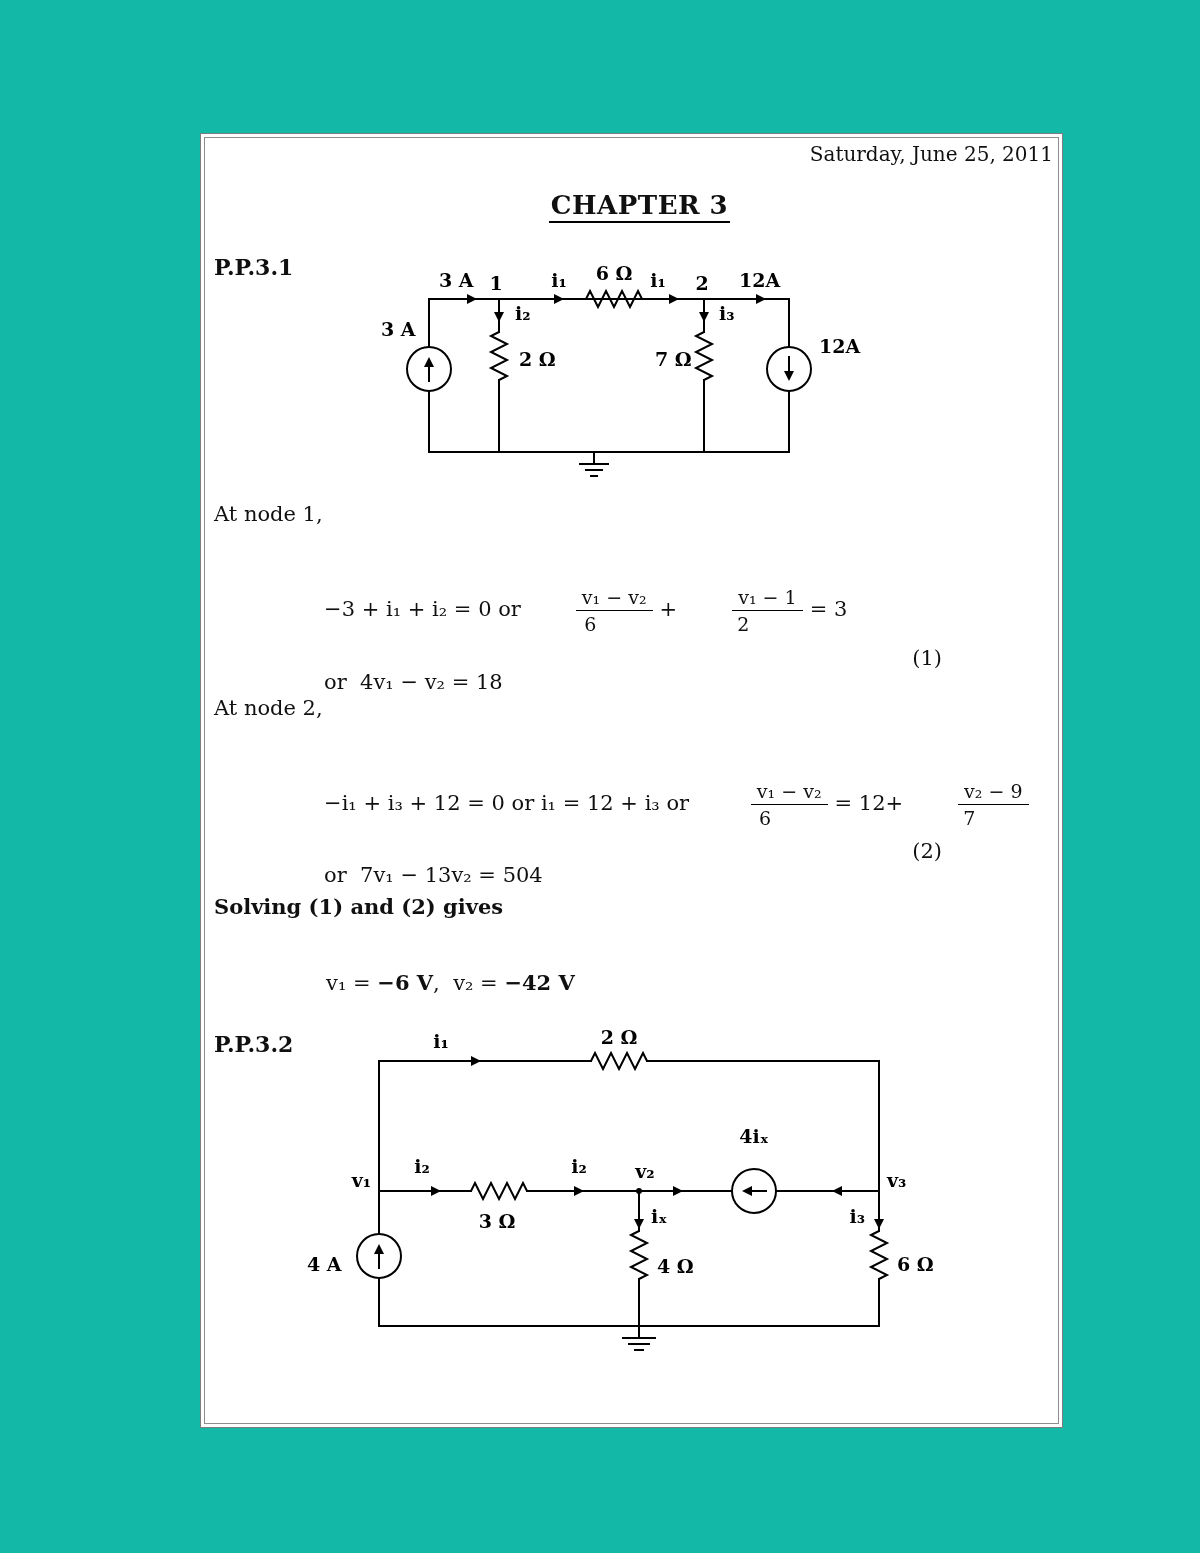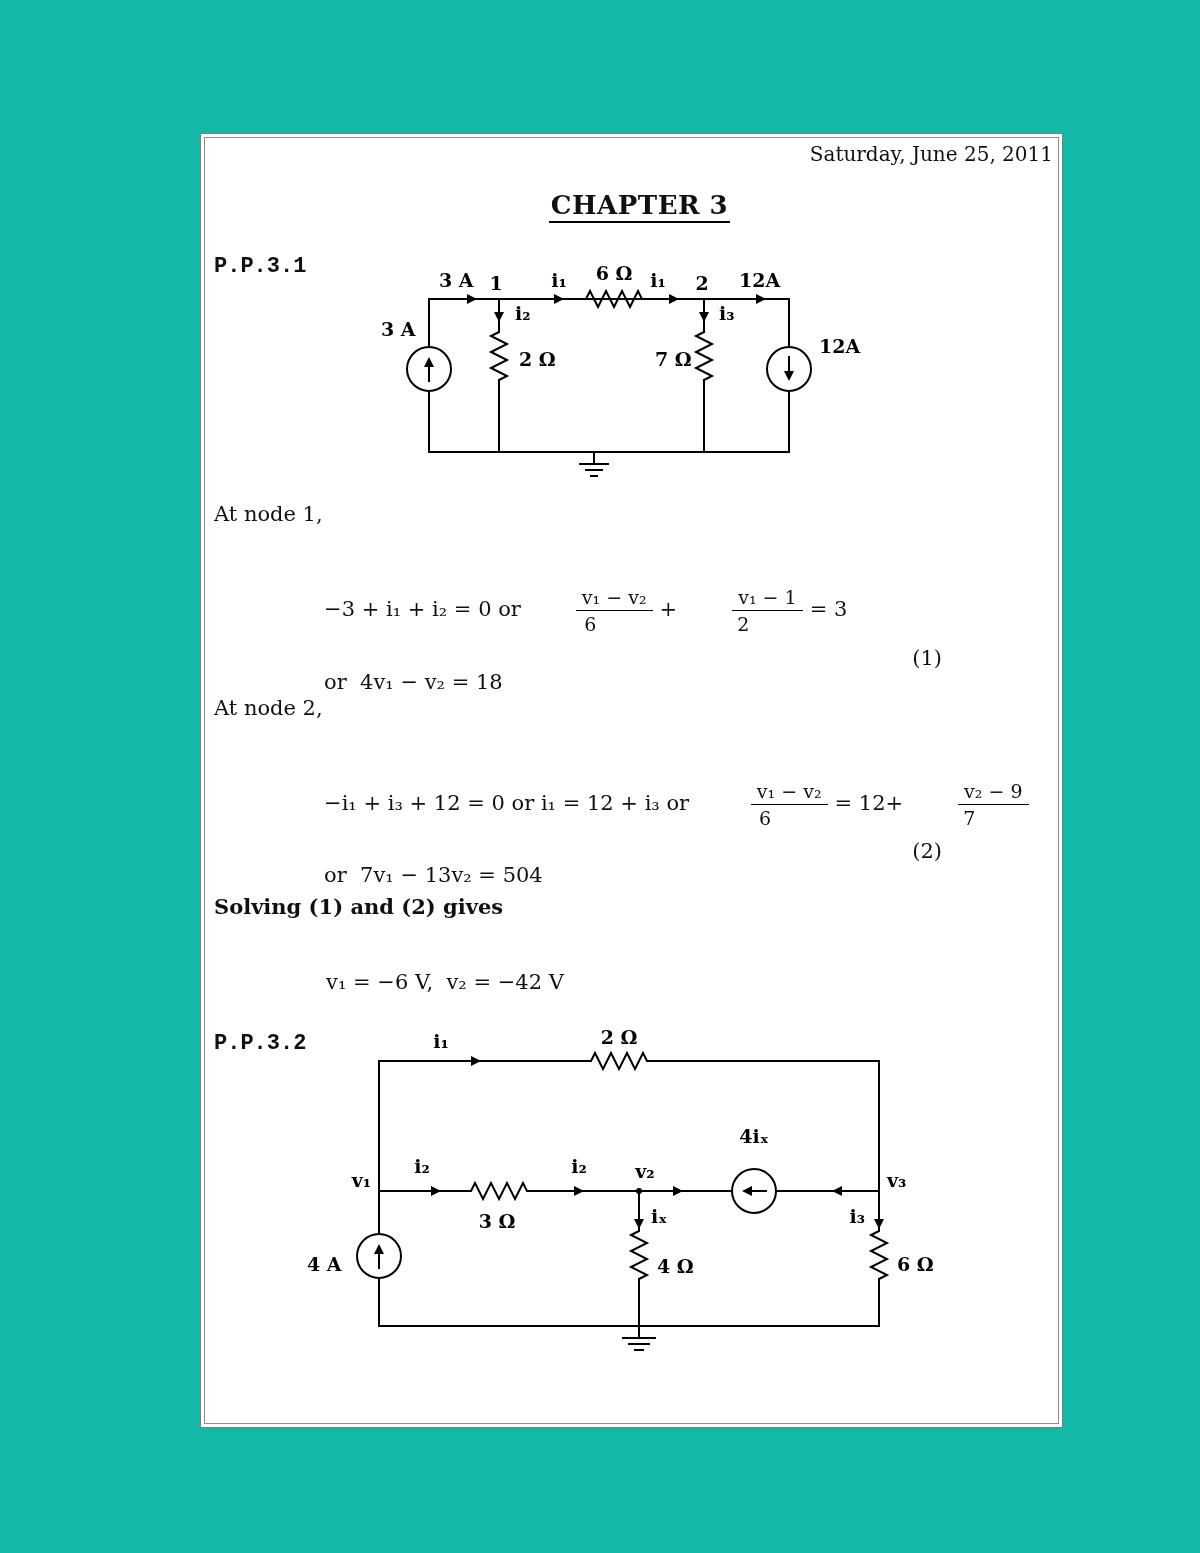--- a/index.html
+++ b/index.html
@@ -16,29 +16,29 @@
   }
   .frame-inner {
     position:absolute; inset:3px; border:1px solid #8d8d8d; pointer-events:none;
   }
   .date { position:absolute; top:8px; right:9px; font-size:20px; }
   .title-wrap { position:absolute; top:32px; left:8px; width:100%; text-align:center;margin-top:24px; }
   .title-text {
     font-size:26px; font-weight:bold; letter-spacing:0.5px;
     border-bottom:2px solid #000; padding:0 2px 1px 2px;
   }
-  .pp-label { position:absolute; font-size:22px; font-weight:bold;font-family:Liberation Mono, monospace; }
+  .pp-label { position:absolute; font-size:22px; font-weight:bold; }
   .text-line { position:absolute; font-size:21px; white-space:pre; }
   .eq-line { position:absolute; font-size:21px; white-space:pre; }
   .eq-row { position:absolute; font-size:21px; white-space:pre; }
   .frac { display:inline-block; vertical-align:middle; text-align:center; margin:0 7px; }
   .frac .num { display:block; padding:0 6px 2px 6px; border-bottom:1.5px solid #000; font-size:19px;margin-left:48px; }
   .frac .den { display:block; padding-top:2px; font-size:19px; }
   .eqno { position:absolute; right:0; top:0; }
-  .bold { font-weight:normal; }
+  .bold { font-weight:bold; }
   svg { position:absolute; overflow:visible; }
   svg .wire { stroke:#000; stroke-width:2; fill:none; stroke-linecap:square; }
   svg .thin { stroke:#000; stroke-width:2; fill:none; }
   svg .head { fill:#000; stroke:none; }
   svg text {
     font-family:"DejaVu Serif","Liberation Serif",serif;
     font-weight:bold; font-size:19px; fill:#000;
   }
 </style>
 </head>

